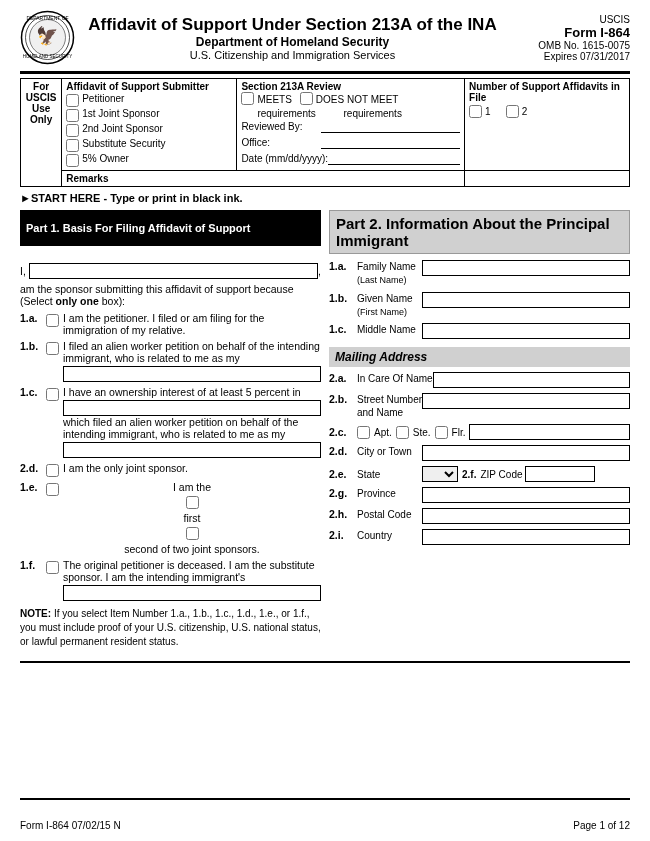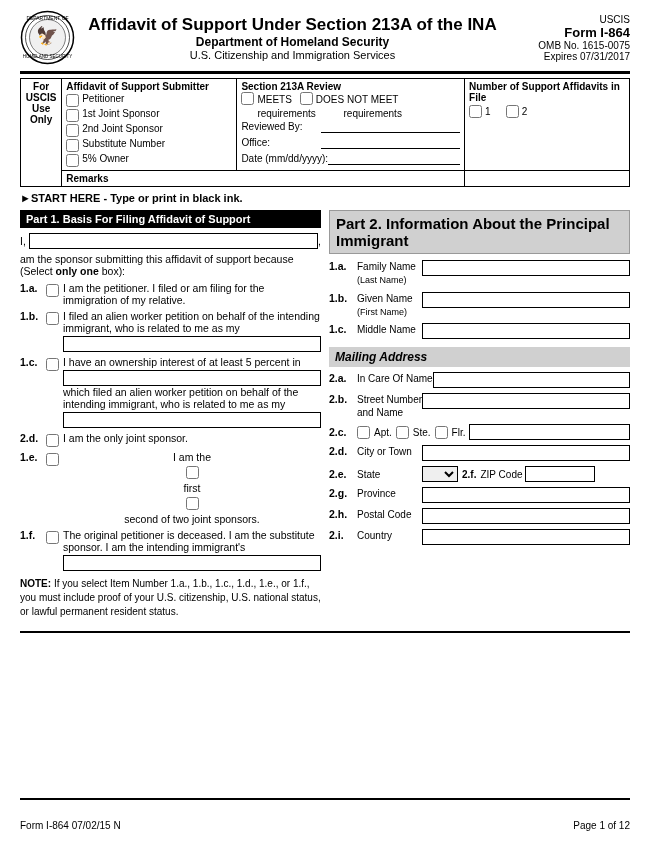--- a/index.html
+++ b/index.html
@@ -111,22 +111,22 @@
       flex: 1;
       min-width: 0;
     }
 
     
     .section-header {
       background: #000;
       color: #fff;
       font-weight: bold;
       font-size: 11px;
-      padding: 3px 6px;
-      margin-bottom: 5px;
+      padding: 12px 6px;
+      margin-bottom: 17px;
     }
     .section-header-gray {
       background: #d0d0d0;
       color: #000;
       font-weight: bold;
       font-size: 12px;
       font-style: italic;
       padding: 3px 6px;
       margin-bottom: 5px;
       margin-top: 8px;
@@ -343,21 +343,21 @@
         <div class="checkbox-item">
           <input type="checkbox" style="">
           <span>1st Joint Sponsor</span>
         </div>
         <div class="checkbox-item">
           <input type="checkbox" style="">
           <span>2nd Joint Sponsor</span>
         </div>
         <div class="checkbox-item">
           <input type="checkbox" style="">
-          <span>Substitute Number</span>
+          <span>Substitute Security</span>
         </div>
         <div class="checkbox-item">
           <input type="checkbox" style="">
           <span>5% Owner</span>
         </div>
       </td>
       <td class="review-cell">
         <strong>Section 213A Review</strong><br>
         <div class="meets-row">
           <div class="meets-item">

